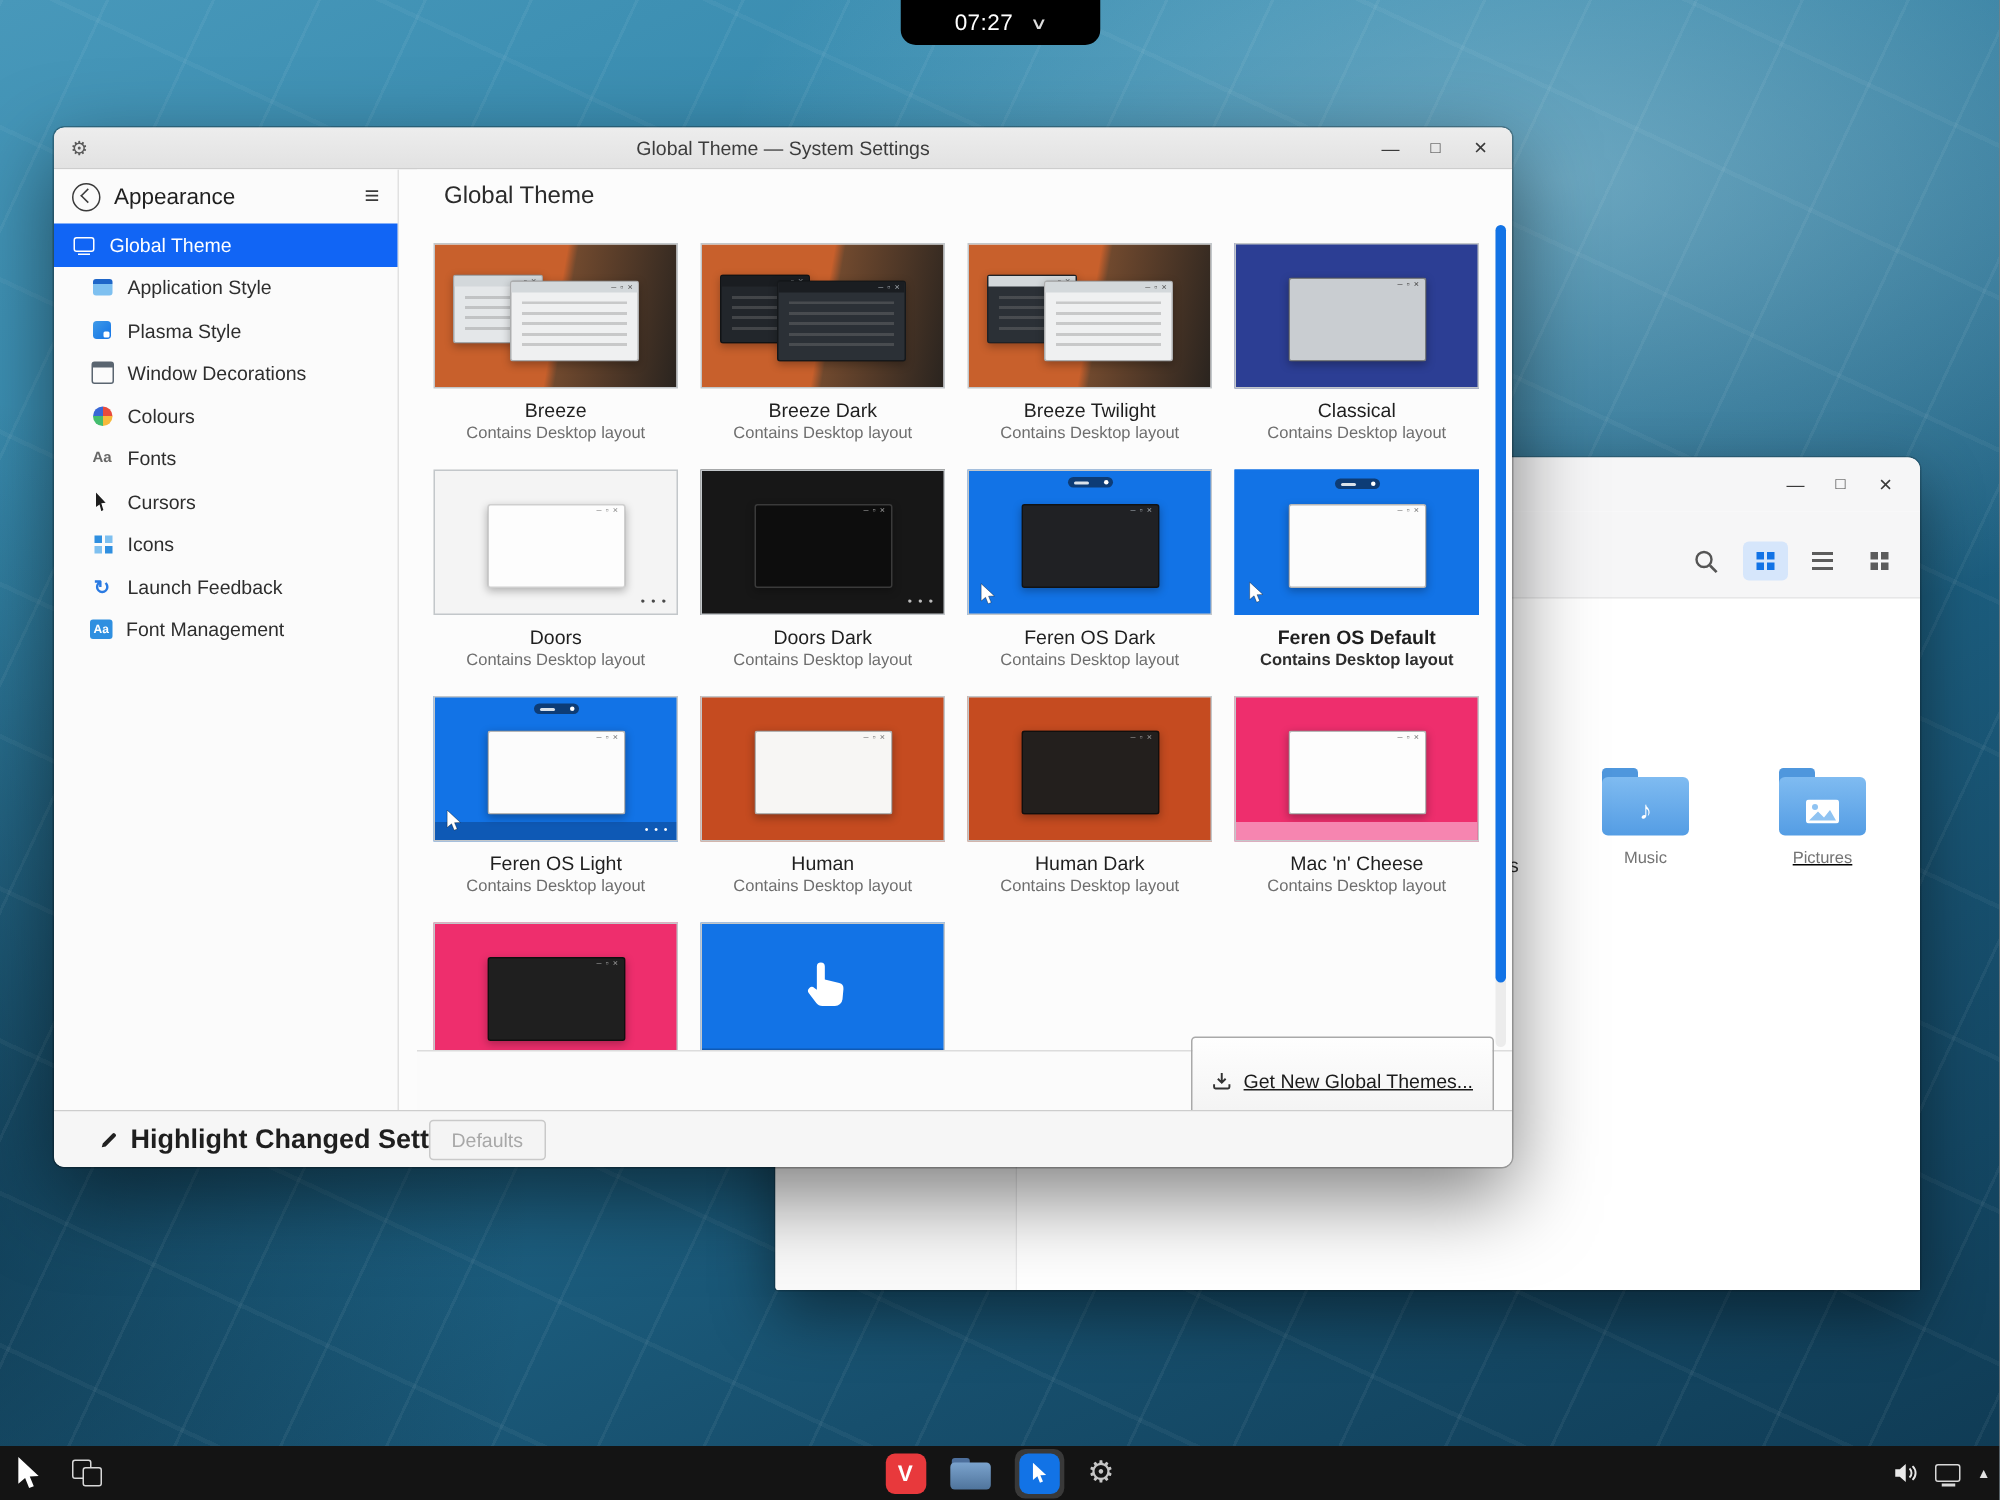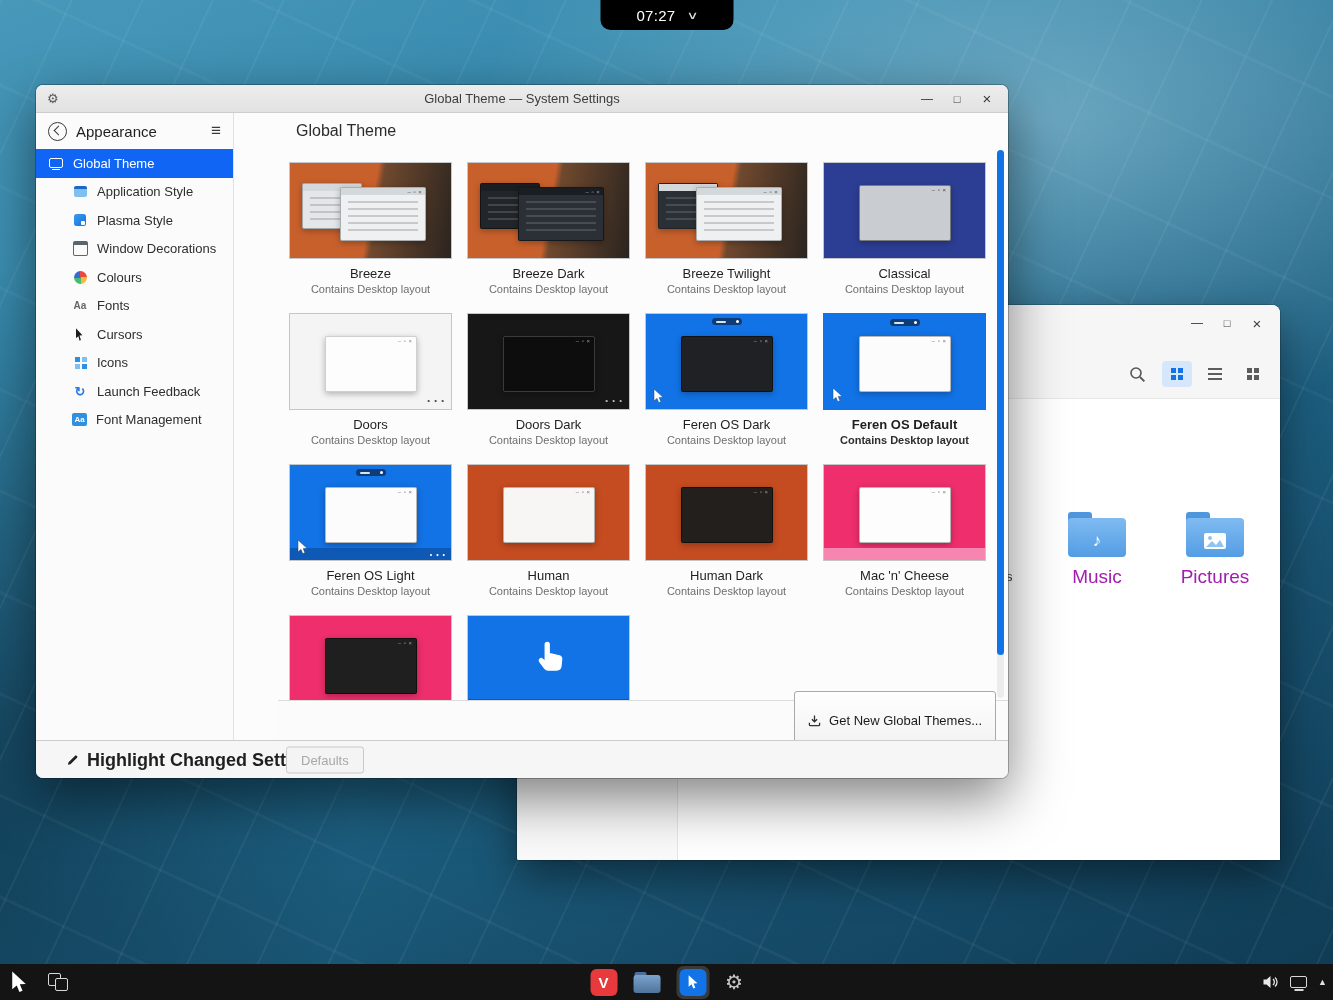--- a/index.html
+++ b/index.html
@@ -42,42 +42,42 @@
     box-shadow:7px 0 0 #1273e6,0 7px 0 #1273e6,7px 7px 0 #1273e6;}
   .ic-grid.grey::before{background:#5c5c5c;box-shadow:7px 0 0 #5c5c5c,0 7px 0 #5c5c5c,7px 7px 0 #5c5c5c;}
   .ic-list{width:14px;height:12px;background:linear-gradient(#5c5c5c 0 2px,transparent 2px 5px,#5c5c5c 5px 7px,transparent 7px 10px,#5c5c5c 10px 12px);}
   .fm-sidebar{position:absolute;left:0;top:95px;bottom:0;width:161px;background:#fafafa;border-right:1px solid #e7e7e8;border-radius:0 0 0 2px;}
   .fm-body{position:absolute;left:161px;right:0;top:95px;bottom:0;background:#fff;}
   .folder-item{position:absolute;width:72px;display:flex;flex-direction:column;align-items:center;gap:9px;}
   .folder-icon{position:relative;width:58px;height:45px;}
   .folder-icon .tab{position:absolute;top:0;left:0;width:24px;height:10px;border-radius:3px 3px 0 0;background:#4f97dd;}
   .folder-icon .fbody{position:absolute;top:6px;left:0;right:0;bottom:0;border-radius:4px;background:linear-gradient(#7fbbf1,#549de4);}
   .folder-icon .glyph{position:absolute;left:0;right:0;top:12px;bottom:0;display:flex;align-items:center;justify-content:center;color:#fff;font-size:17px;}
-  .folder-label{font-size:19px;color:#a21caf;}
+  .folder-label{font-size:11px;color:#737373;}
   .fm-partial-label{position:absolute;left:328px;top:169px;font-size:13px;color:#333;}
 
   
   .st-window{position:absolute;z-index:4;left:36px;top:85px;width:972px;height:693px;background:#fcfcfc;
     border-radius:7px;box-shadow:0 20px 55px rgba(0,0,0,.5),0 0 0 1px rgba(0,0,0,.25);}
   .st-titlebar{position:absolute;top:0;left:0;right:0;height:28px;background:linear-gradient(#ededed,#e2e2e2);
     border-bottom:1px solid #cdcdcd;border-radius:7px 7px 0 0;display:flex;align-items:center;}
   .st-appicon{margin-left:11px;font-size:13px;color:#5a5a5a;line-height:1;}
   .st-title{position:absolute;left:0;right:0;text-align:center;font-size:13px;color:#3c3c3c;pointer-events:none;}
   .st-titlebar .winctl{position:absolute;right:6px;}
 
-  .st-sidebar{position:absolute;left:0;top:28px;width:198px;bottom:38px;background:#fbfbfb;border-right:1px solid #e1e1e1;}
+  .st-sidebar{position:absolute;left:0;top:28px;width:230px;bottom:38px;background:#fbfbfb;border-right:1px solid #e1e1e1;}
   .sb-header{height:36px;display:flex;align-items:center;padding:0 12px;gap:9px;}
   .back-icon{position:relative;width:19px;height:19px;border:1.7px solid #3a3a3a;border-radius:50%;flex:0 0 auto;}
   .back-icon::after{content:"";position:absolute;left:5.5px;top:4.5px;width:6px;height:6px;
     border-left:1.7px solid #3a3a3a;border-bottom:1.7px solid #3a3a3a;transform:rotate(45deg);}
   .sb-header-label{font-size:15px;color:#1f1f1f;flex:1;}
   .hamburger-icon{font-size:17px;font-weight:bold;color:#3a3a3a;}
 
   .sb-item{height:28.5px;display:flex;align-items:center;gap:9px;padding-left:12px;font-size:13px;color:#2e2e2e;cursor:default;}
-  .sb-item.child{padding-left:36px;}
+  .sb-item.child{padding-left:24px;}
   .sb-item.selected{background:#1165f5;color:#fff;}
   .sb-icon{position:relative;width:16px;height:16px;display:flex;align-items:center;justify-content:center;flex:0 0 auto;font-size:10px;}
   .si-0::before{content:"";width:12px;height:8px;border:1.6px solid currentColor;border-radius:2px;}
   .si-0::after{content:"";position:absolute;bottom:1px;left:50%;transform:translateX(-50%);width:8px;height:1.6px;background:currentColor;}
   .si-1::before{content:"";width:13px;height:11px;border-radius:2px;background:linear-gradient(#1e66c8 0 3px,#7ec0f0 3px);}
   .si-2::before{content:"";width:12px;height:12px;border-radius:2.5px;background:linear-gradient(135deg,#3f9ae8,#1273e6);}
   .si-2::after{content:"";position:absolute;right:3px;bottom:3px;width:4px;height:4px;background:#fff;border-radius:1px;}
   .si-3::before{content:"";width:13px;height:13px;border-radius:50%;
     background:conic-gradient(#e84b3c 0 90deg,#f6b93b 90deg 180deg,#44bd6e 180deg 270deg,#3867d6 270deg 360deg);}
   .si-4::before{content:"";width:13px;height:10px;border:1.5px solid #5a6570;border-top-width:4px;border-radius:2px;}
@@ -119,21 +119,21 @@
   .pv-pill::before{content:"";position:absolute;left:4px;top:2.5px;width:10px;height:2px;background:rgba(255,255,255,.85);border-radius:1px;}
   .pv-cursor{position:absolute;left:7px;bottom:5px;}
   .pv-hand{position:absolute;left:50%;top:44%;transform:translate(-50%,-50%);}
 
   .st-scrollbar{position:absolute;right:4px;top:37px;height:548px;width:7px;background:#ececec;border-radius:4px;}
   .st-scroll-thumb{position:absolute;left:0;top:0;width:7px;height:505px;background:#1273e6;border-radius:4px;}
 
   .content-footer{position:absolute;left:0;right:0;bottom:0;height:40px;border-top:1px solid #dcdcdc;background:#fbfbfb;
     display:flex;align-items:center;justify-content:flex-end;padding-right:12px;}
   .getnew-btn{display:inline-flex;align-items:center;gap:8px;padding:21px 13px;border:1px solid #a9a9a9;border-radius:3px;
-    background:linear-gradient(#fefefe,#f2f2f2);color:#1b1b1b;font-size:13px;cursor:default;}
+    background:linear-gradient(#fefefe,#f2f2f2);color:#1b1b1b;font-size:13px;cursor:default;text-decoration:underline;}
 
   .window-footer{position:absolute;left:0;right:0;bottom:0;height:38px;border-top:1px solid #cdcdcd;background:#f6f6f6;border-radius:0 0 7px 7px;}
   .hl-changed{position:absolute;left:30px;top:50%;transform:translateY(-50%);display:flex;align-items:center;gap:8px;
     font-size:18px;font-weight:700;color:#1f1f1f;}
   .defaults-btn{position:absolute;left:250px;top:50%;transform:translateY(-50%);padding:5px 14px;font-size:13px;
     border:1px solid #c9c9c9;border-radius:3px;background:#f4f4f4;color:#a8a8a8;cursor:default;}
 
   
   .taskbar{position:absolute;z-index:7;left:0;right:0;bottom:0;height:36px;background:#141414;}
   .tb-left{position:absolute;left:10px;top:0;height:36px;display:flex;align-items:center;gap:20px;}
@@ -196,21 +196,21 @@
     <div class="fm-body">
       <span class="fm-partial-label">s</span>
       <div class="folder-item" style="left:383px;top:112px;">
         <span class="folder-icon">
           <span class="tab"></span>
             <span class="fbody"></span>
           <span class="glyph">♪</span>
         </span>
         <span class="folder-label">Music</span>
       </div>
-      <div class="folder-item" style="left:501px;top:112px;">
+      <div class="folder-item" style="left:501px;top:112px;text-decoration:underline;">
         <span class="folder-icon">
           <span class="tab"></span>
             <span class="fbody"></span>
           <span class="glyph">
             <svg width="22" height="16" viewBox="0 0 22 16">
                 <rect x="0" y="0" width="22" height="16" rx="2" fill="#fff"></rect>
                 <circle cx="6" cy="5" r="2" fill="#8fc3f2"></circle>
                 <path d="M2 14 L8 8 L12 12 L16 7 L20 14 Z" fill="#8fc3f2"></path>
               </svg>
           </span>

